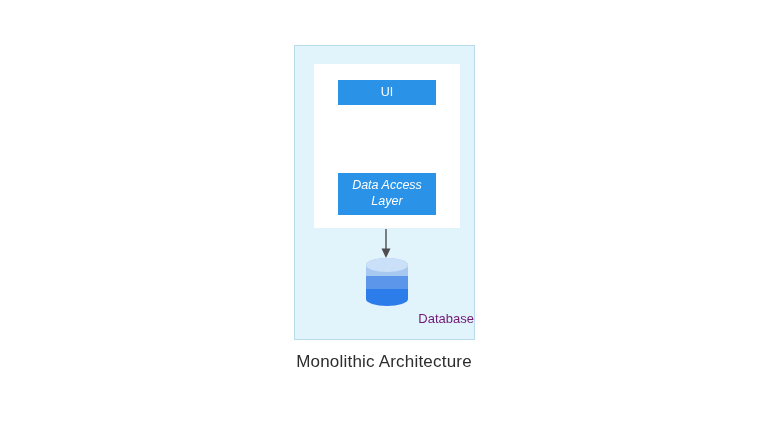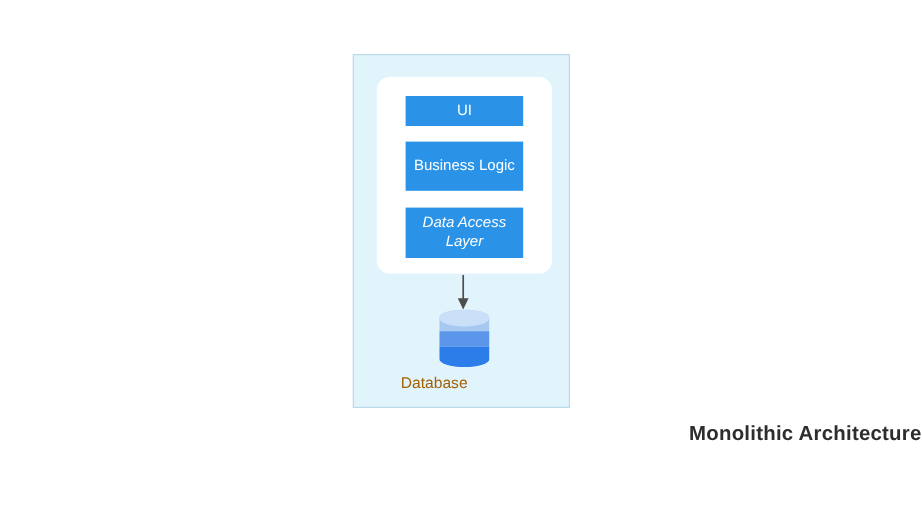--- a/index.html
+++ b/index.html
@@ -25,21 +25,20 @@
     background: var(--panel-bg, #e1f3fb);
     border: 1px solid var(--panel-border, #b9dcea);
   }
   .white-box {
     position: absolute;
     left: 19px;
     top: 18px;
     width: 146px;
     height: 164px;
     background: #ffffff;
-    border-radius: 11px;
   }
   .layer {
     position: absolute;
     left: 24px;
     width: 98px;
     background: var(--layer-bg, #2a93e8);
     color: var(--layer-text, #ffffff);
     font-size: 12.5px;
     line-height: 1.25;
     display: flex;
@@ -69,49 +68,45 @@
   }
   .db-band1 { fill: var(--db-band1, #a6c8f1); }
   .db-band2 { fill: var(--db-band2, #5b96ea); }
   .db-band3 { fill: var(--db-band3, #2c7ce9); }
   .db-top   { fill: var(--db-top,   #c9e0f8); }
   .db-label {
     position: absolute;
     left: 0;
     top: 265px;
     width: 100%;
-    text-align: left;
+    text-align: right;
     font-size: 13px;
-    color: #a16207;
-    margin-left: 39px;
+    color: #701a75;
   }
   .caption {
     position: absolute;
     left: 0;
     top: 352px;
     width: 100%;
-    text-align: right;
+    text-align: center;
     font-size: 17px;
-    font-weight: 700;
+    font-weight: 400;
     letter-spacing: 0.2px;
     color: var(--caption-text, #2d2d2d);
   }
 </style>
 </head>
 <body>
 
 <div class="page">
   <div class="panel">
 
     <div class="white-box">
       <div class="layer layer-ui">
         <span class="layer-text-inner">UI</span>
-      </div>
-      <div class="layer layer-bl">
-        <span class="layer-text-inner">Business Logic</span>
       </div>
       <div class="layer layer-dal">
         <span class="layer-text-inner">Data Access Layer</span>
       </div>
     </div>
 
     <svg class="arrow" viewBox="0 0 12 30">
       <line x1="6" y1="0" x2="6" y2="21"></line>
       <path d="M 1.5 19.5 L 10.5 19.5 L 6 29 Z"></path>
     </svg>

